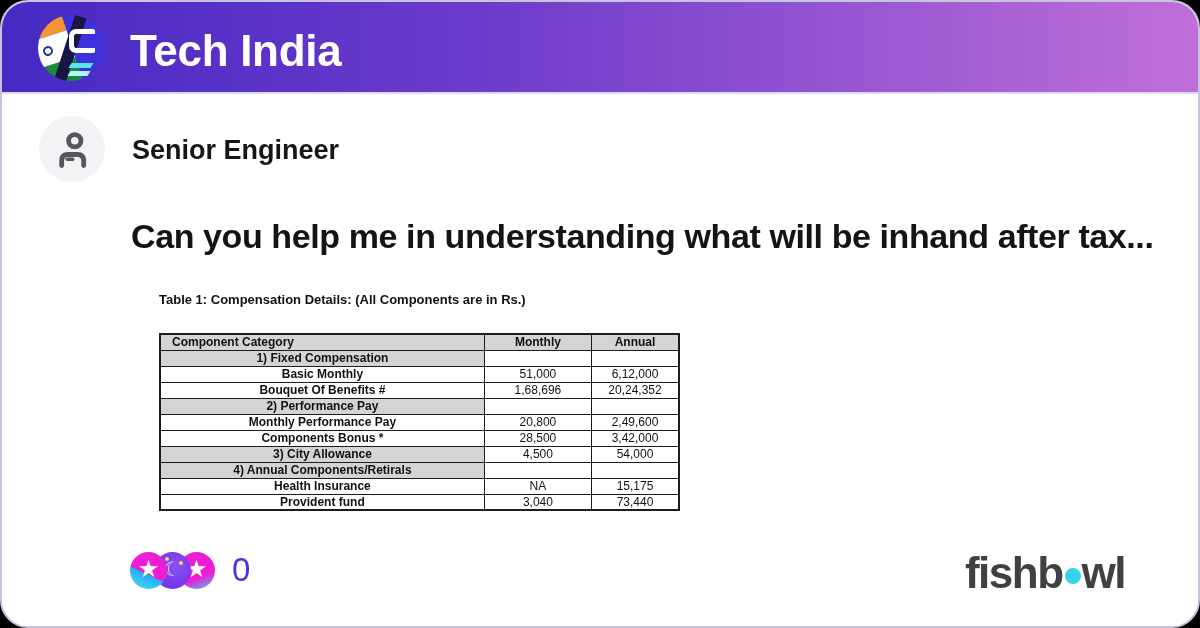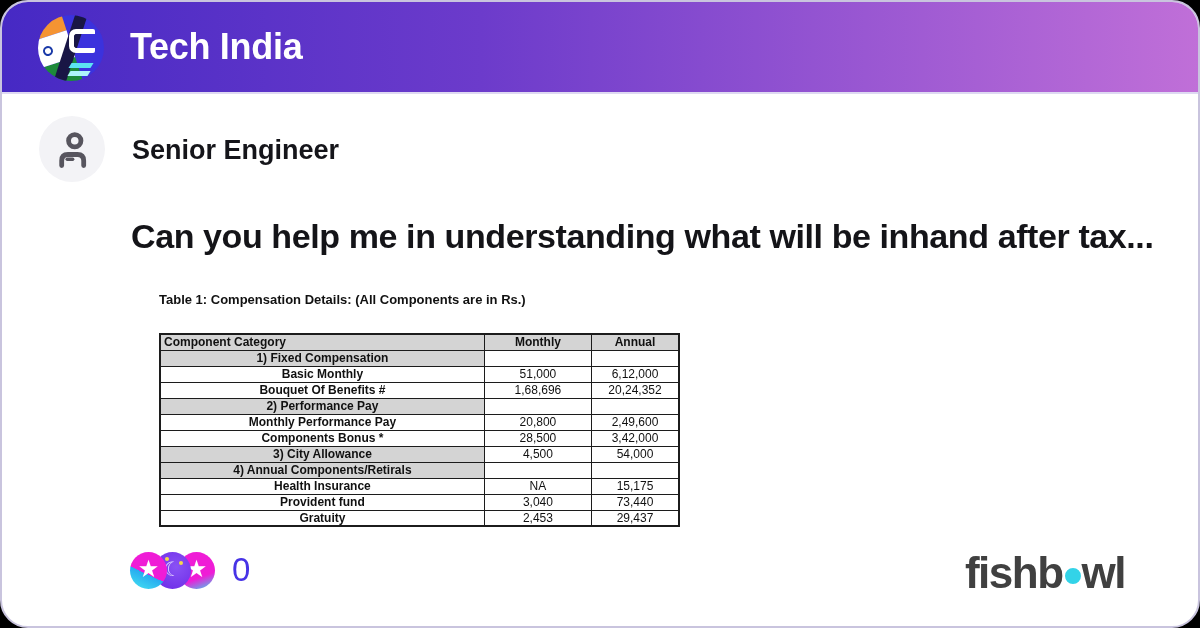--- a/index.html
+++ b/index.html
@@ -45,21 +45,21 @@
     position:absolute; right:9px; top:14px; width:26px; height:24px;
     border:5px solid #fff; border-right:none; border-radius:7px 2px 2px 7px;
   }
   .logo-bar1, .logo-bar2 {
     position:absolute; height:5px; background:#5ce4f2; transform:skewX(-32deg);
   }
   .logo-bar1 { right:12px; bottom:13px; width:22px; }
   .logo-bar2 { right:15px; bottom:5px; width:20px; background:#aef4fa; }
   .community-name {
     position:absolute; left:128px; top:24px;
-    color:#ffffff; font-size:36px; font-weight:700; letter-spacing:-0.3px;
+    color:#ffffff; font-size:44px; font-weight:700; letter-spacing:-0.3px;
   }
 
   
   .avatar {
     position:absolute; left:37px; top:114px;
     width:66px; height:66px; border-radius:50%;
     background:#f3f3f6; display:flex; align-items:center; justify-content:center;
   }
   .author-title {
     position:absolute; left:130px; top:133px;
@@ -73,21 +73,21 @@
     white-space:nowrap; overflow:hidden;
   }
 
   
   .table-wrap { position:absolute; left:157px; top:290px; }
   .tbl-caption { font-size:13px; font-weight:700; color:#111; margin-bottom:26px; }
   .tbl-clip { height:198px; width:525px; overflow:hidden; }
   table.comp { border-collapse:collapse; table-layout:fixed; width:521px; font-size:12px; color:#111;
                border:2px solid #1c1c1c; }
   table.comp td, table.comp th {
-    border:1px solid #1c1c1c; height:16px; padding:0 3px; line-height:14px;
+    border:1px solid #1c1c1c; height:16px; padding:0 11px; line-height:14px;
     overflow:hidden; white-space:nowrap;
   }
   table.comp th { background:#d4d4d4; font-weight:700; }
   table.comp th.label-col { text-align:left; }
   table.comp th.num-col   { text-align:center; }
   td.lbl { font-weight:700; text-align:center; }
   td.num { font-weight:400; text-align:center; }
   tr.section td.lbl { background:#d4d4d4; }
 
   
@@ -217,25 +217,20 @@
               <tr class="item">
                 <td class="lbl">Health Insurance</td>
                 <td class="num">NA</td>
                 <td class="num">15,175</td>
               </tr>
               <tr class="item">
                 <td class="lbl">Provident fund</td>
                 <td class="num">3,040</td>
                 <td class="num">73,440</td>
               </tr>
-              <tr class="item">
-                <td class="lbl">Gratuity</td>
-                <td class="num">2,453</td>
-                <td class="num">29,437</td>
-              </tr>
             </tbody>
         </table>
       </div>
     </div>
 
     <div class="reactions">
       <div class="badge badge-star1">
           <span class="glyph">★</span>
         </div>
       <div class="badge badge-moon">

